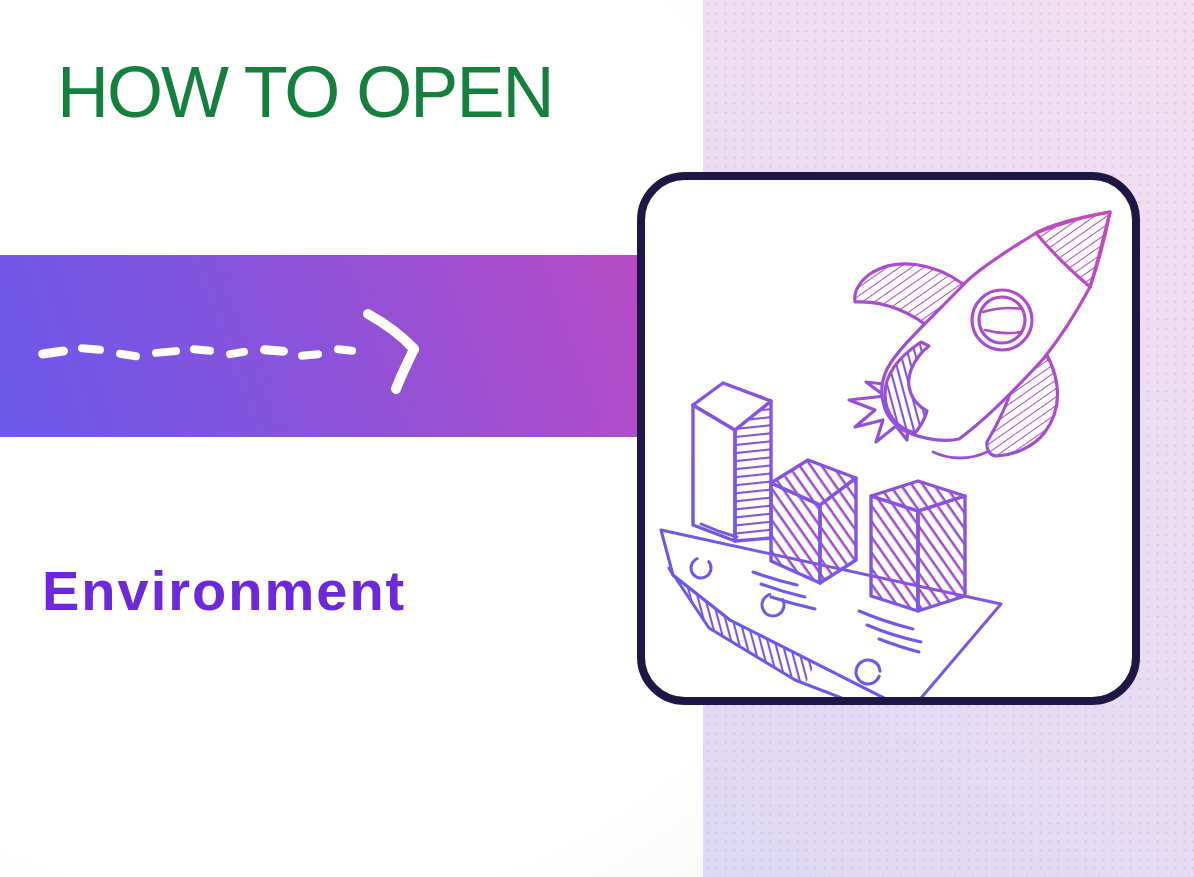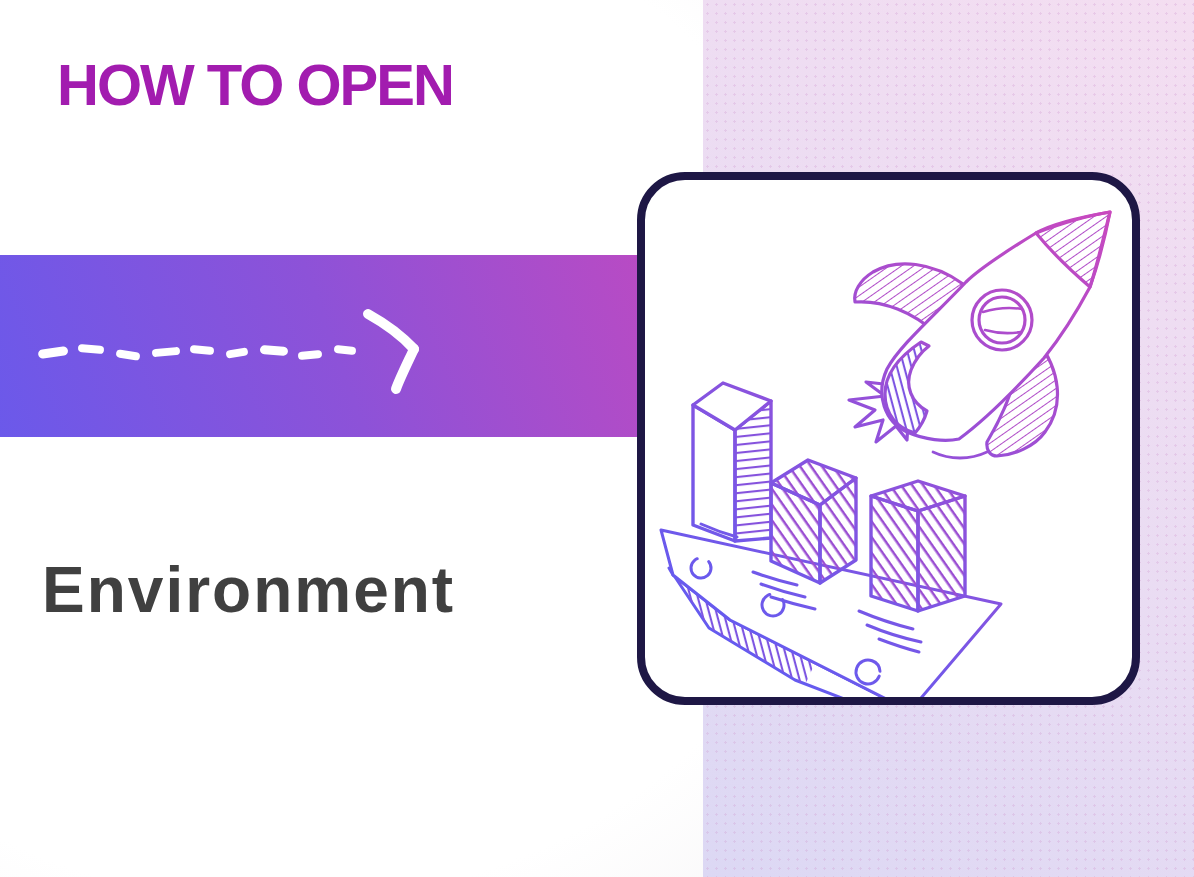--- a/index.html
+++ b/index.html
@@ -16,32 +16,32 @@
     position:absolute;left:703px;top:0;width:491px;height:877px;
     background:linear-gradient(215deg,#f4def1 0%,#e9dcf3 55%,#dcd8f4 100%);
   }
   .side-panel::after{
     content:"";position:absolute;inset:0;
     background-image:radial-gradient(rgba(205,150,205,.28) 1px, transparent 1.4px);
     background-size:9px 9px;
   }
   .page-title{
     position:absolute;left:57px;top:56px;
-    font-size:58px;font-weight:700;letter-spacing:-2px;line-height:1;
-    color:#a21caf;white-space:nowrap;
+    font-size:72px;font-weight:400;letter-spacing:-2px;line-height:1;
+    color:#15803d;white-space:nowrap;
   }
   .gradient-band{
     position:absolute;left:0;top:255px;width:638px;height:182px;
     background:linear-gradient(250deg,#b84bc4 0%,#8d52d8 48%,#6b59ea 100%);
   }
   .arrow-svg{position:absolute;left:30px;top:288px;width:400px;height:120px;}
   .headline{
     position:absolute;left:42px;top:522px;
-    font-size:64px;font-weight:700;letter-spacing:2px;line-height:137px;
-    color:#404040;white-space:nowrap;
+    font-size:56px;font-weight:700;letter-spacing:2px;line-height:137px;
+    color:#6d28d9;white-space:nowrap;
   }
   .illus-card{
     position:absolute;left:637px;top:172px;width:503px;height:533px;
     box-sizing:border-box;border:8px solid #1e1745;border-radius:48px;
     background:#ffffff;overflow:hidden;
   }
   .illus-card svg{position:absolute;left:0;top:0;width:487px;height:517px;}
 </style>
 </head>
 <body>

